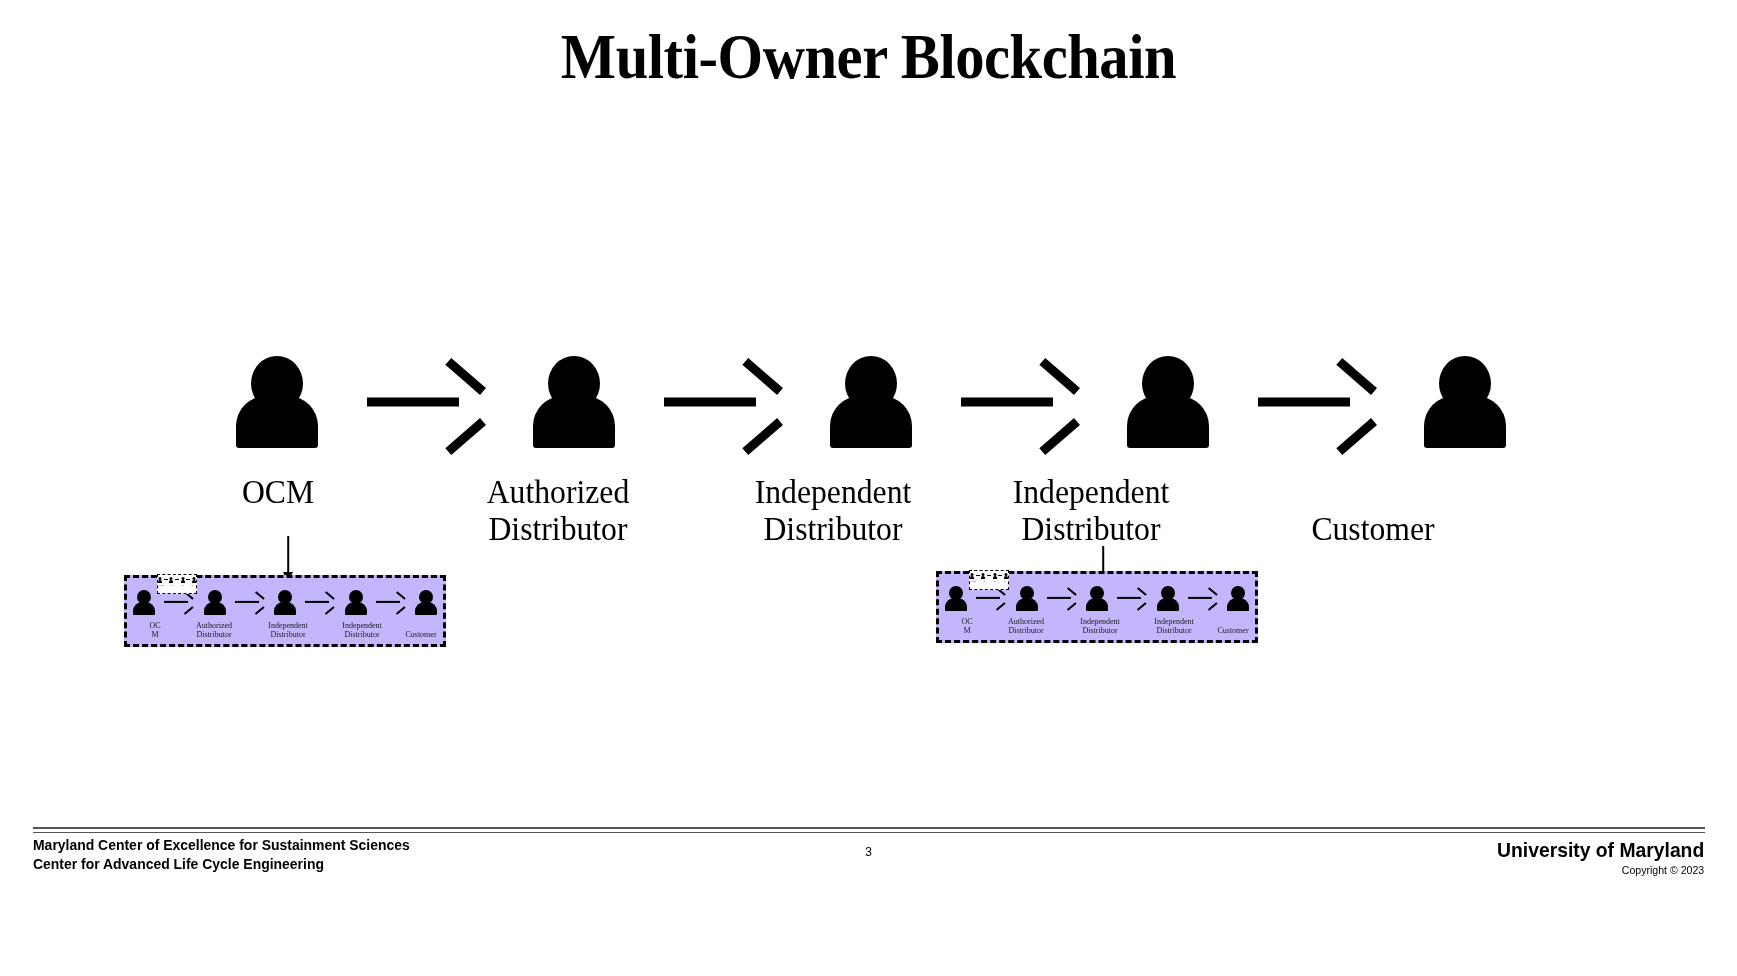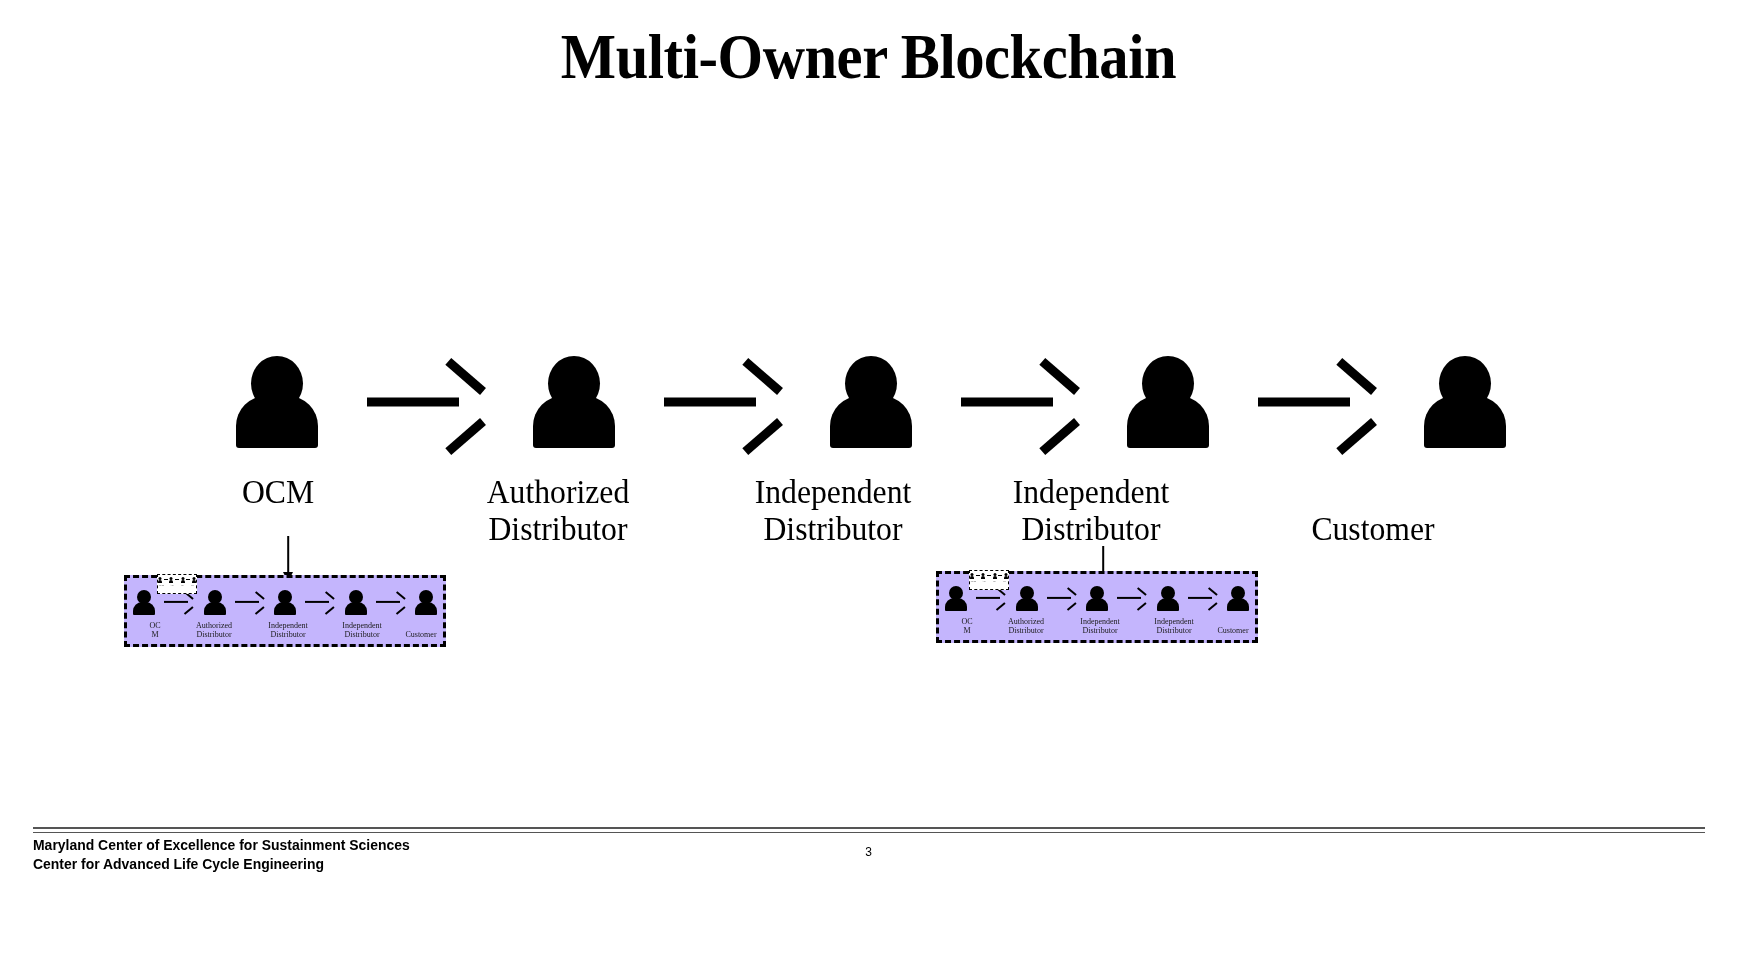--- a/index.html
+++ b/index.html
@@ -450,14 +450,18 @@
 
   <div id="footer-rule"></div>
 
   <div id="footer-left">
     <div>Maryland Center of Excellence for Sustainment Sciences</div>
     <div>Center for Advanced Life Cycle Engineering</div>
   </div>
 
   <div id="footer-page">3</div>
 
+  <div id="footer-right">
+    <div id="footer-org">University of Maryland</div>
+    <div id="footer-copy">Copyright © 2023</div>
+  </div>
 
 </div>
 
 </body></html>

